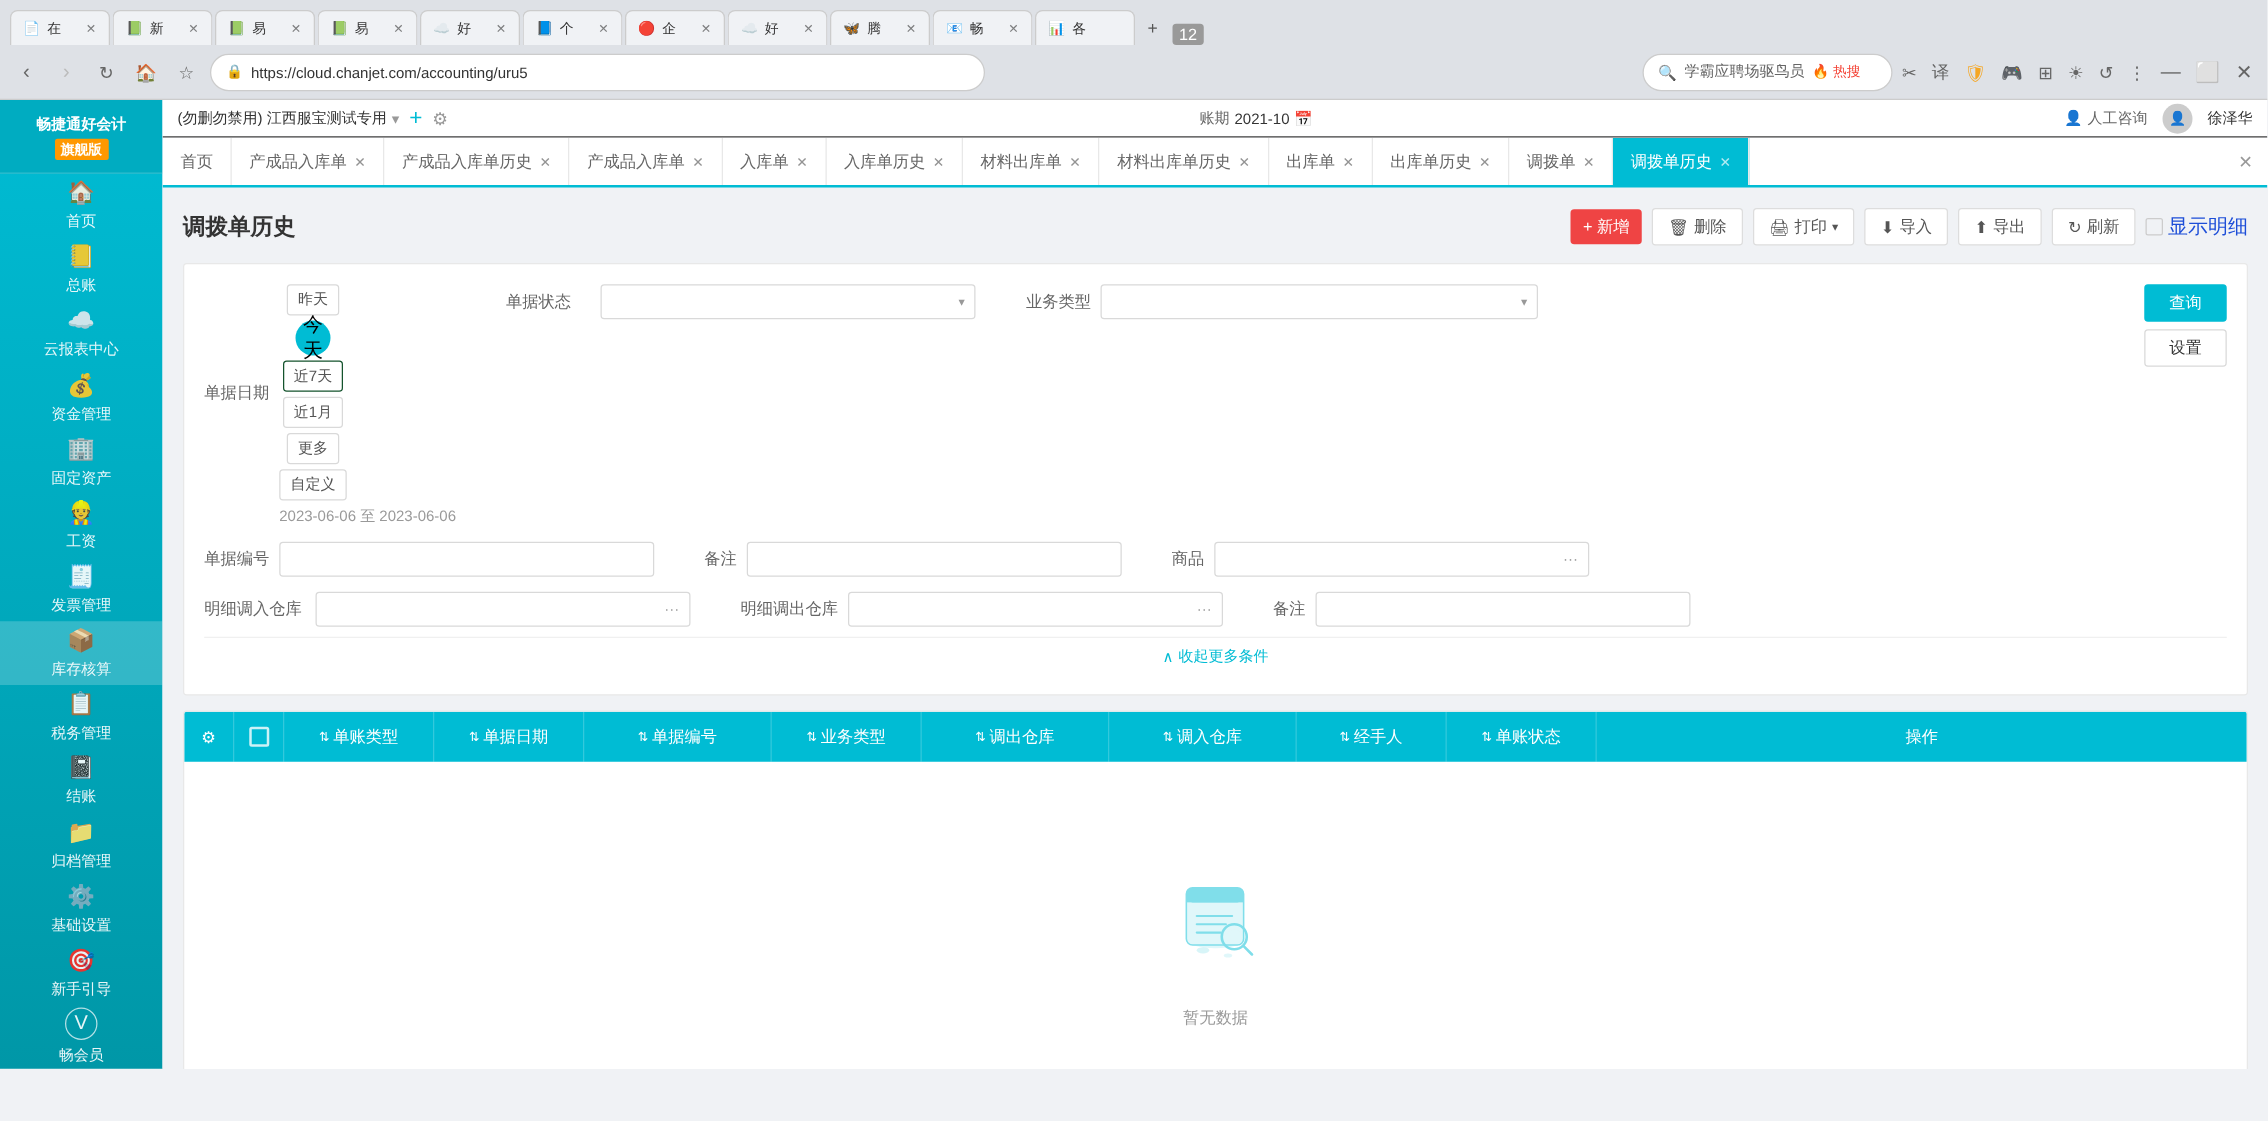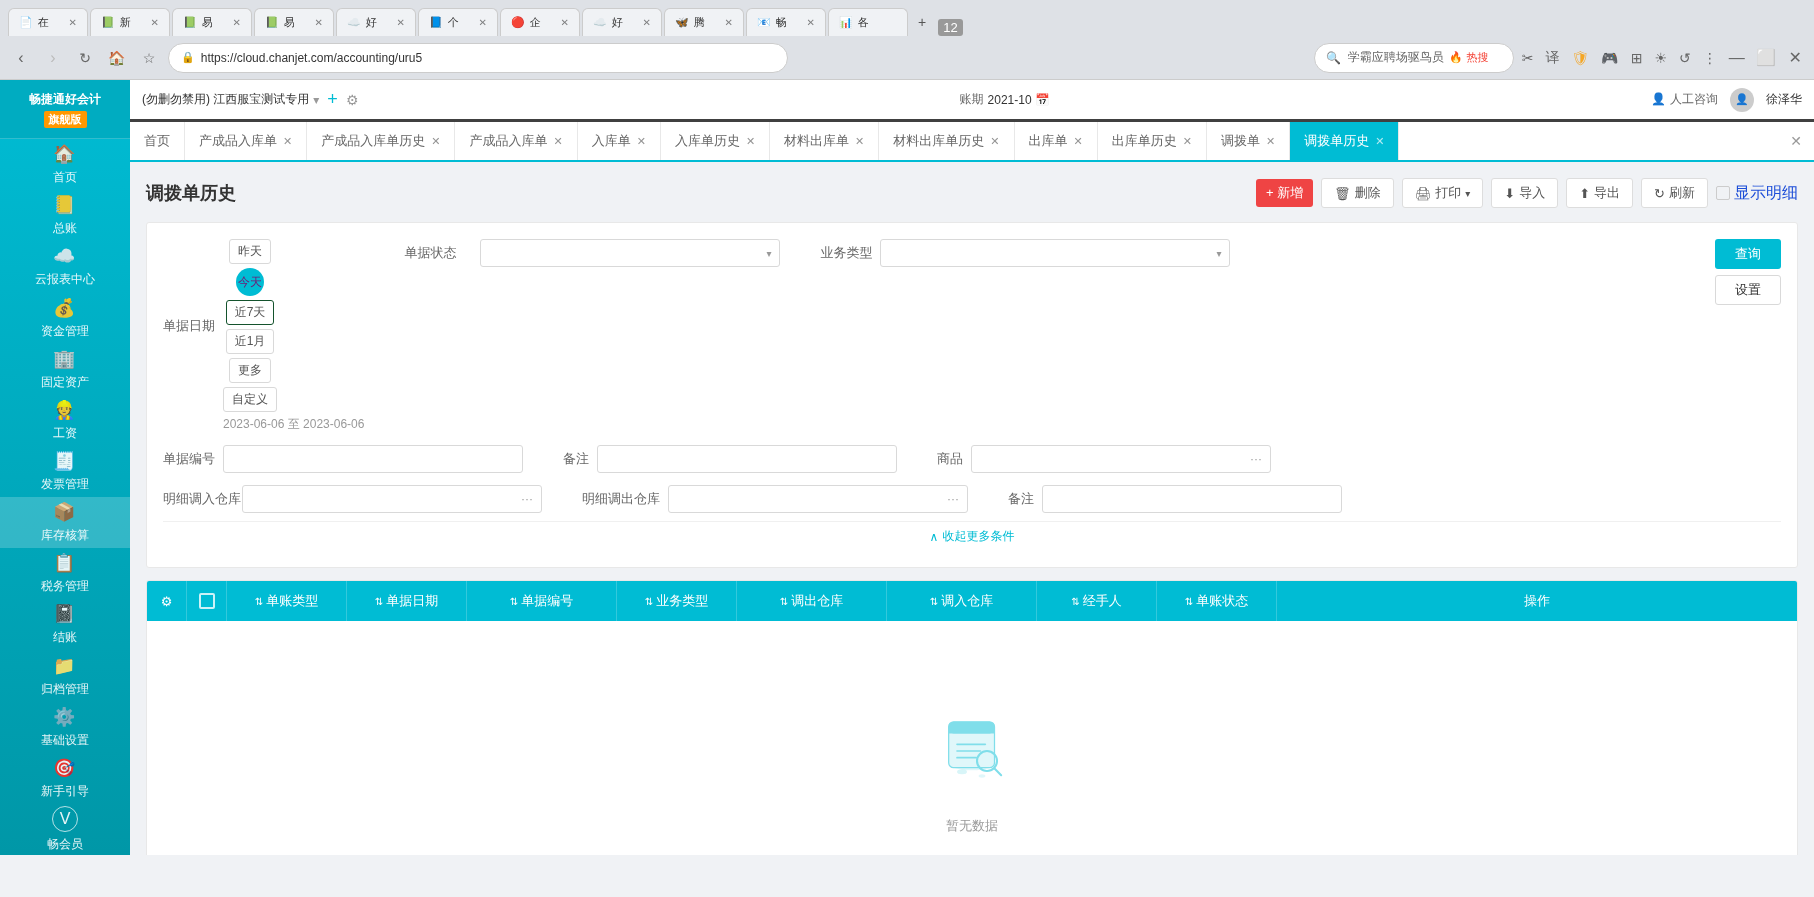--- a/index.html
+++ b/index.html
@@ -13,21 +13,21 @@
     .sidebar-logo { width: 130px; height: 60px; background: #00acc1; display: flex; align-items: center; justify-content: center; flex-direction: column; color: white; font-size: 11px; font-weight: bold; border-bottom: 1px solid rgba(255,255,255,0.2); }
     .sidebar-item { width: 100%; height: 52px; display: flex; flex-direction: column; align-items: center; justify-content: center; color: rgba(255,255,255,0.9); cursor: pointer; gap: 4px; transition: background 0.2s; }
     .sidebar-item.active { background: rgba(255,255,255,0.2); }
     .sidebar-icon { font-size: 18px; }
     .sidebar-label { font-size: 12px; }
 
     
     .main-area { flex: 1; display: flex; flex-direction: column; overflow: hidden; background: #f0f2f5; }
 
     
-    .top-bar { height: 42px; background: #fff; display: flex; align-items: center; padding: 0 12px; gap: 8px; border-bottom: 3px solid #404040; }
+    .top-bar { height: 30px; background: #fff; display: flex; align-items: center; padding: 0 12px; gap: 8px; border-bottom: 1px solid #404040; }
     .company-selector { display: flex; align-items: center; gap: 4px; color: #666; font-size: 12px; cursor: pointer; }
     .company-selector span { color: #333; }
     .period-info { display: flex; align-items: center; gap: 4px; color: #666; font-size: 12px; margin-left: auto; }
 
     
     .tab-bar { height: 40px; background: #fff; display: flex; align-items: center; padding: 0 0; border-bottom: 2px solid #00bcd4; overflow-x: auto; white-space: nowrap; }
     .tab-bar::-webkit-scrollbar { height: 0; }
     .page-tab { height: 40px; padding: 0 14px; display: inline-flex; align-items: center; gap: 6px; font-size: 13px; color: #666; cursor: pointer; border-right: 1px solid #e8e8e8; white-space: nowrap; }
     .page-tab.active { color: #fff; background: #00bcd4; }
     .page-tab-close { font-size: 11px; color: inherit; cursor: pointer; opacity: 0.7; }
@@ -329,21 +329,21 @@
 
       <div class="filter-section">
 
         <div style="display:flex; align-items:flex-start; gap:20px; margin-bottom:12px;">
 
           <div style="display:flex; flex-direction:column; gap:4px;">
             <div style="display:flex; align-items:center; gap:8px;">
               <span style="color:#666; font-size:13px; white-space:nowrap;">单据日期</span>
               <div style="display:flex; align-items:center; gap:4px;flex-direction:column;">
                 <button style="padding:3px 8px; border:1px solid #d9d9d9; border-radius:3px; font-size:12px; cursor:pointer; color:#555; background:#fff;">昨天</button>
-                <button style="padding:0; border:none; border-radius:50%; font-size:12px; cursor:pointer; color:#701a75; background:#00bcd4; width:28px; height:28px; display:flex; align-items:center; justify-content:center;">今天</button>
+                <button style="padding:0; border:none; border-radius:50%; font-size:16px; cursor:pointer; color:#000000; background:#00bcd4; width:28px; height:28px; display:flex; align-items:center; justify-content:center;">今天</button>
                 <button style="padding:3px 8px; border:1px solid #14532d; border-radius:3px; font-size:12px; cursor:pointer; color:#555; background:#fff;">近7天</button>
                 <button style="padding:3px 8px; border:1px solid #d9d9d9; border-radius:3px; font-size:12px; cursor:pointer; color:#555; background:#fff;">近1月</button>
                 <button style="padding:3px 8px; border:1px solid #d9d9d9; border-radius:3px; font-size:12px; cursor:pointer; color:#555; background:#fff;">更多</button>
                 <button style="padding:3px 8px; border:1px solid #d9d9d9; border-radius:3px; font-size:12px; cursor:pointer; color:#555; background:#fff;">自定义</button>
               </div>
             </div>
             <div style="padding-left:60px;">
               <span style="font-size:12px; color:#999;">2023-06-06 至 2023-06-06</span>
             </div>
           </div>
@@ -381,21 +381,21 @@
           </div>
           <div style="display:flex; align-items:center; gap:8px; margin-left:20px;">
             <span style="color:#666; font-size:13px; white-space:nowrap;">商品</span>
             <div style="height:28px; border:1px solid #d9d9d9; border-radius:3px; padding:0 8px; font-size:12px; color:#999; width:300px; display:flex; align-items:center; justify-content:flex-end; cursor:pointer; background:#fff;">
               <span>···</span>
             </div>
           </div>
         </div>
 
         <div style="display:flex; align-items:center; gap:20px; margin-bottom:8px;">
-          <div style="display:flex; align-items:center; gap:1px;text-align:center;">
+          <div style="display:flex; align-items:center; gap:11px;text-align:center;">
             <span style="color:#666; font-size:13px; white-space:nowrap;">明细调入仓库</span>
             <div style="height:28px; border:1px solid #d9d9d9; border-radius:3px; padding:0 8px; font-size:12px; color:#999; width:300px; display:flex; align-items:center; justify-content:flex-end; cursor:pointer; background:#fff;">
               <span>···</span>
             </div>
           </div>
           <div style="display:flex; align-items:center; gap:8px; margin-left:20px;">
             <span style="color:#666; font-size:13px; white-space:nowrap;">明细调出仓库</span>
             <div style="height:28px; border:1px solid #d9d9d9; border-radius:3px; padding:0 8px; font-size:12px; color:#999; width:300px; display:flex; align-items:center; justify-content:flex-end; cursor:pointer; background:#fff;">
               <span>···</span>
             </div>

